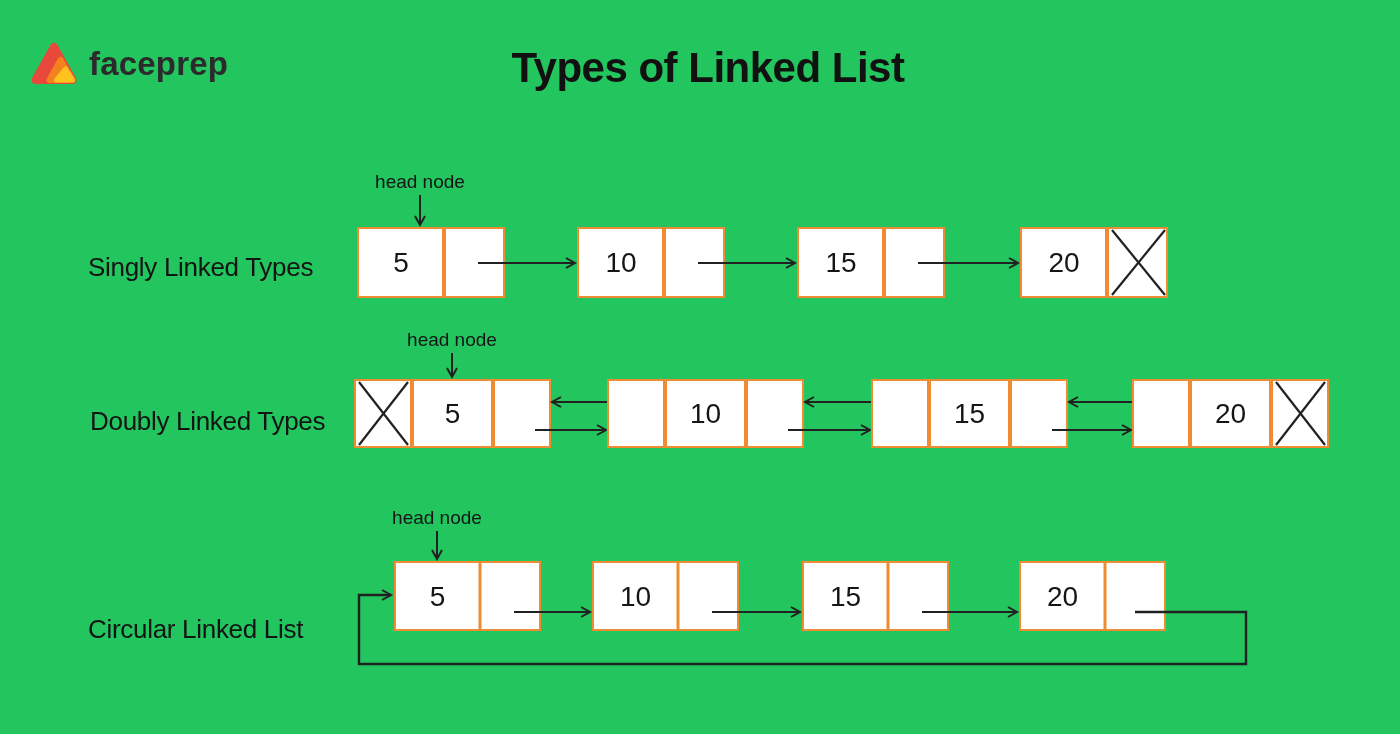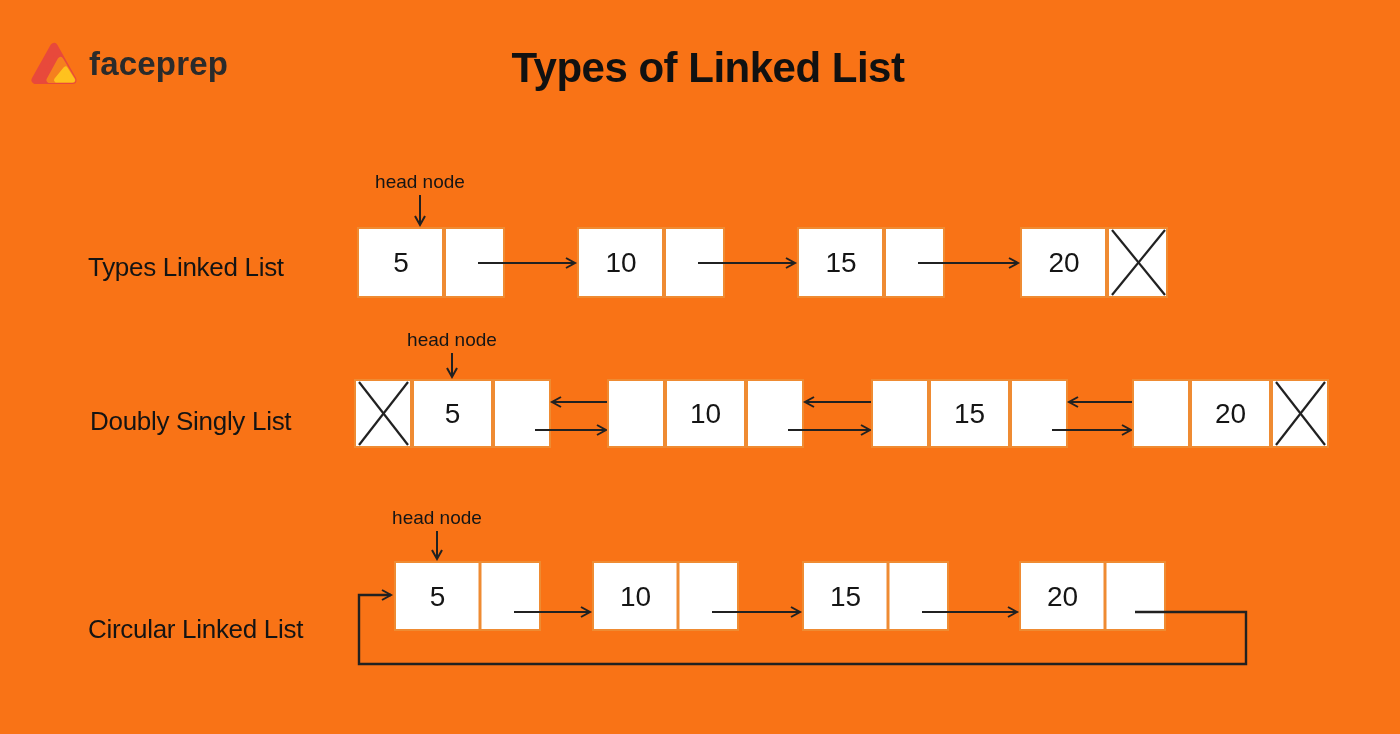--- a/index.html
+++ b/index.html
@@ -1,17 +1,17 @@
 <!DOCTYPE html>
 <html><head>
 <meta charset="utf-8">
 <style>
   html,body{margin:0;padding:0;background:#ffffff;}
   .page{
-    position:relative;width:1400px;height:734px;background:#f97316;overflow:hidden;
+    position:relative;width:1400px;height:734px;background:#22c55e;overflow:hidden;
     font-family:"Liberation Sans", sans-serif;color:#151515;
   }
   .brand{position:absolute;left:30px;top:41px;display:flex;align-items:center;gap:11px;}
   .brand-text{font-size:33px;font-weight:700;color:#2b2b2b;letter-spacing:0.2px;}
   .title{
     position:absolute;left:0;top:36px;width:100%;margin:8px;text-align:center;
     font-size:42px;font-weight:700;color:#111;letter-spacing:-0.5px;
   }
   .row-label{position:absolute;font-size:26px;letter-spacing:-0.3px;color:#141414;white-space:nowrap;}
   .row-label.singly{left:88px;top:252px;}
@@ -28,22 +28,22 @@
     <svg width="48" height="46" viewBox="0 0 48 46">
       <polygon points="24,6 5.5,39 42.5,39" fill="#E8493B" stroke="#E8493B" stroke-width="8" stroke-linejoin="round"></polygon>
       <polygon points="30.5,19 19.5,39 42.5,39" fill="#F5801E" stroke="#F5801E" stroke-width="6" stroke-linejoin="round"></polygon>
       <polygon points="35.5,28 26.5,39 42.5,39" fill="#FFC21E" stroke="#FFC21E" stroke-width="5" stroke-linejoin="round"></polygon>
     </svg>
     <span class="brand-text">faceprep</span>
   </div>
 
   <h1 class="title">Types of Linked List</h1>
 
-  <div class="row-label singly">Types Linked List</div>
-  <div class="row-label doubly">Doubly Singly List</div>
+  <div class="row-label singly">Singly Linked Types</div>
+  <div class="row-label doubly">Doubly Linked Types</div>
   <div class="row-label circular">Circular Linked List</div>
 
   <svg id="diagram" width="1400" height="734" viewBox="0 0 1400 734">
       <defs>
         <marker id="arw" markerWidth="14" markerHeight="14" viewBox="0 0 14 14" refX="11" refY="7" orient="auto" markerUnits="userSpaceOnUse">
           <path d="M2,2 L11,7 L2,12" fill="none" stroke="#212121" stroke-width="2"></path>
         </marker>
       </defs>
       <g>
         <g>

